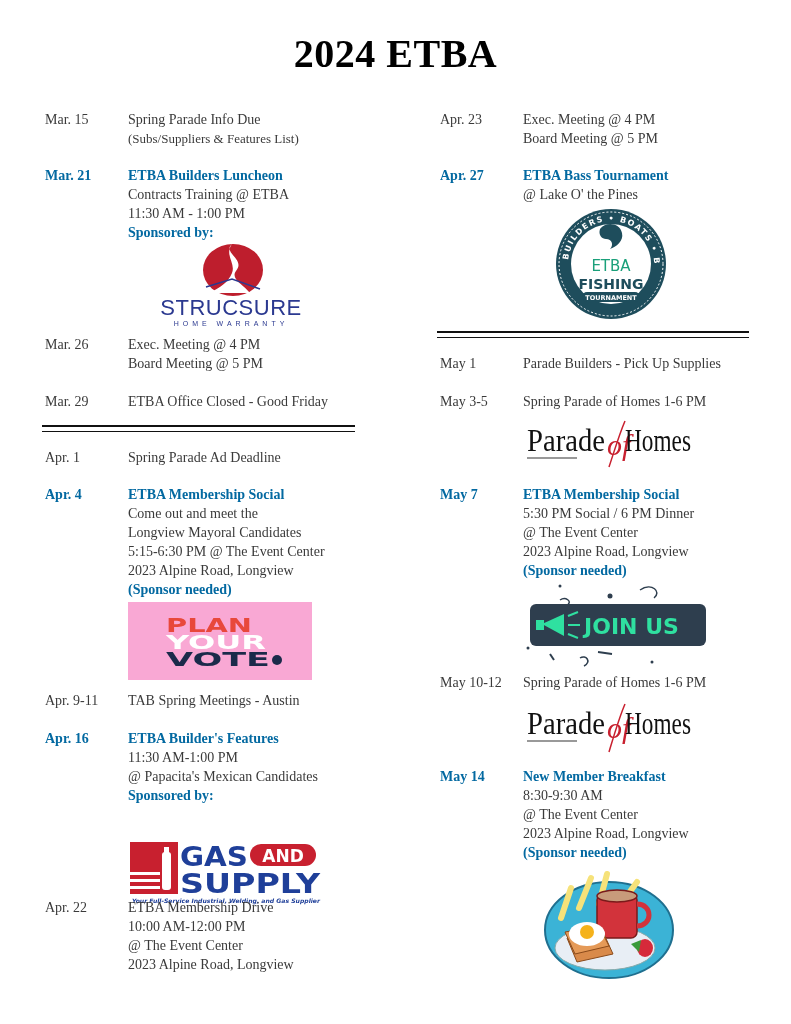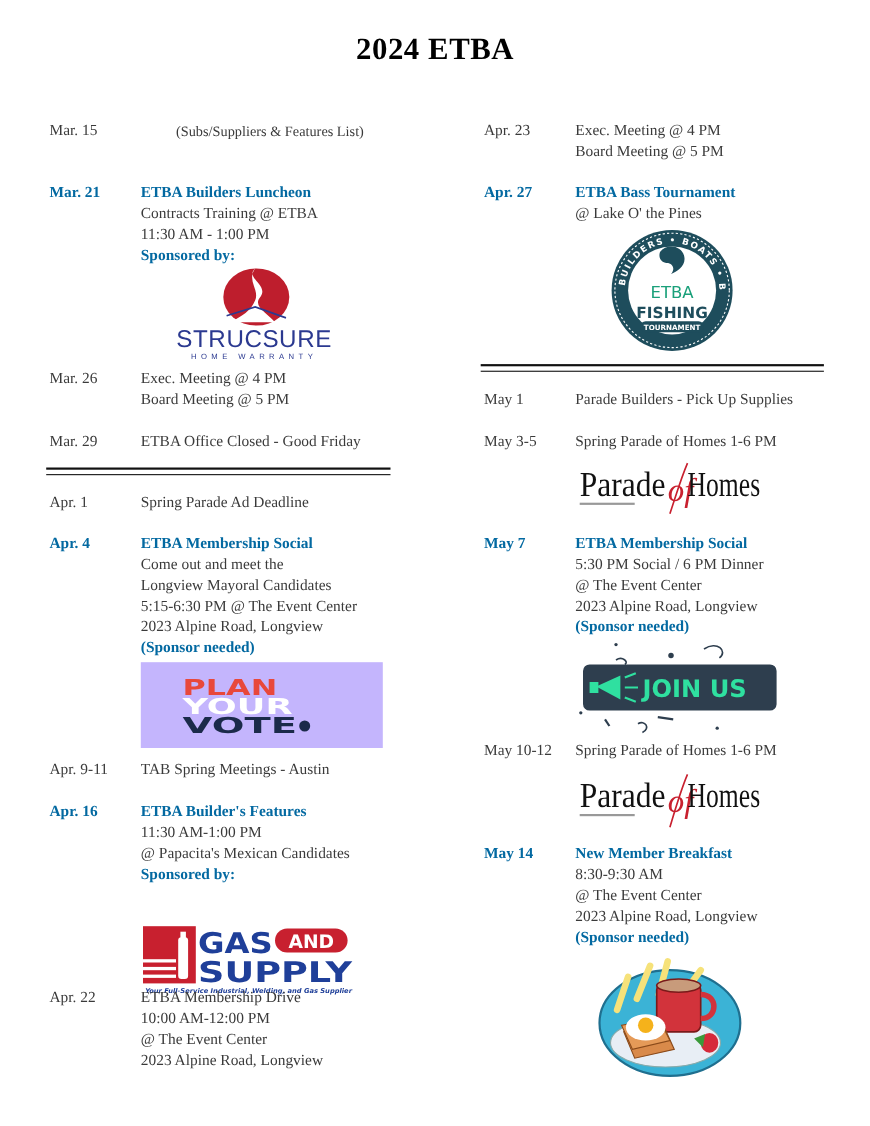--- a/index.html
+++ b/index.html
@@ -3,21 +3,21 @@
 <meta charset="utf-8">
 <style>
   html, body { margin: 0; padding: 0; background: #ffffff; }
   body {
     width: 791px; height: 1024px; position: relative; overflow: hidden;
     font-family: "Liberation Serif", "DejaVu Serif", serif;
     color: #3a3a3a;
   }
   .title {
     position: absolute; left: 0; width: 791px; top: 30px;
-    text-align: center; font-size: 28px; font-weight: bold; color: #000;
+    text-align: center; font-size: 40px; font-weight: bold; color: #000;
     letter-spacing: 0.5px;
   }
   .entry { position: absolute; font-size: 14px; line-height: 19px; }
   .entry .date { position: absolute; left: 0; top: 0; width: 80px; white-space: nowrap; }
   .entry .body { position: absolute; left: 83px; top: 0; white-space: nowrap; }
   .entry .line { display: block; }
   .bold { font-weight: bold; color: #0369a1; }
   .col-left .entry { left: 45px; }
   .col-right .entry { left: 440px; }
   .divider {
@@ -29,21 +29,22 @@
 </head>
 <body>
 
 <div class="title">2024 ETBA</div>
 
 <div class="col-left">
 
   <div class="entry" style="top:110px;">
     <span class="date">Mar. 15</span>
     <span class="body">
-      <span class="line" style="font-size:13px;margin-left:32px;">(Subs/Suppliers &amp; Features List)</span>
+      <span class="line">Spring Parade Info Due</span>
+      <span class="line" style="font-size:13px;">(Subs/Suppliers &amp; Features List)</span>
     </span>
   </div>
 
   <div class="entry" style="top:166px;">
     <span class="date bold">Mar. 21</span>
     <span class="body">
       <span class="line bold">ETBA Builders Luncheon</span>
       <span class="line">Contracts Training @ ETBA</span>
       <span class="line">11:30 AM - 1:00 PM</span>
       <span class="line bold">Sponsored by:</span>
@@ -89,21 +90,21 @@
     <span class="body">
       <span class="line bold">ETBA Membership Social</span>
       <span class="line">Come out and meet the</span>
       <span class="line">Longview Mayoral Candidates</span>
       <span class="line">5:15-6:30 PM @ The Event Center</span>
       <span class="line">2023 Alpine Road, Longview</span>
       <span class="line bold">(Sponsor needed)</span>
     </span>
   </div>
 
-  <div class="logo" style="left:128px;top:602px;width:220px;height:78px;background:#c4b5fd;">
+  <div class="logo" style="left:128px;top:602px;width:184px;height:78px;background:#f9a8d4;">
     <svg width="184" height="78" viewBox="0 0 184 78">
       <text x="38" y="30" font-family="DejaVu Sans, sans-serif" font-weight="bold" font-size="20" fill="#e8483b" textLength="86" lengthAdjust="spacingAndGlyphs">PLAN</text>
       <text x="38" y="47" font-family="DejaVu Sans, sans-serif" font-weight="bold" font-size="20" fill="#ffffff" textLength="100" lengthAdjust="spacingAndGlyphs">YOUR</text>
       <text x="38" y="64" font-family="DejaVu Sans, sans-serif" font-weight="bold" font-size="20" fill="#1b2a4a" textLength="104" lengthAdjust="spacingAndGlyphs">VOTE</text>
       <circle cx="149" cy="58" r="5" fill="#1b2a4a"></circle>
     </svg>
   </div>
 
   <div class="entry" style="top:691px;">
     <span class="date">Apr. 9-11</span>

